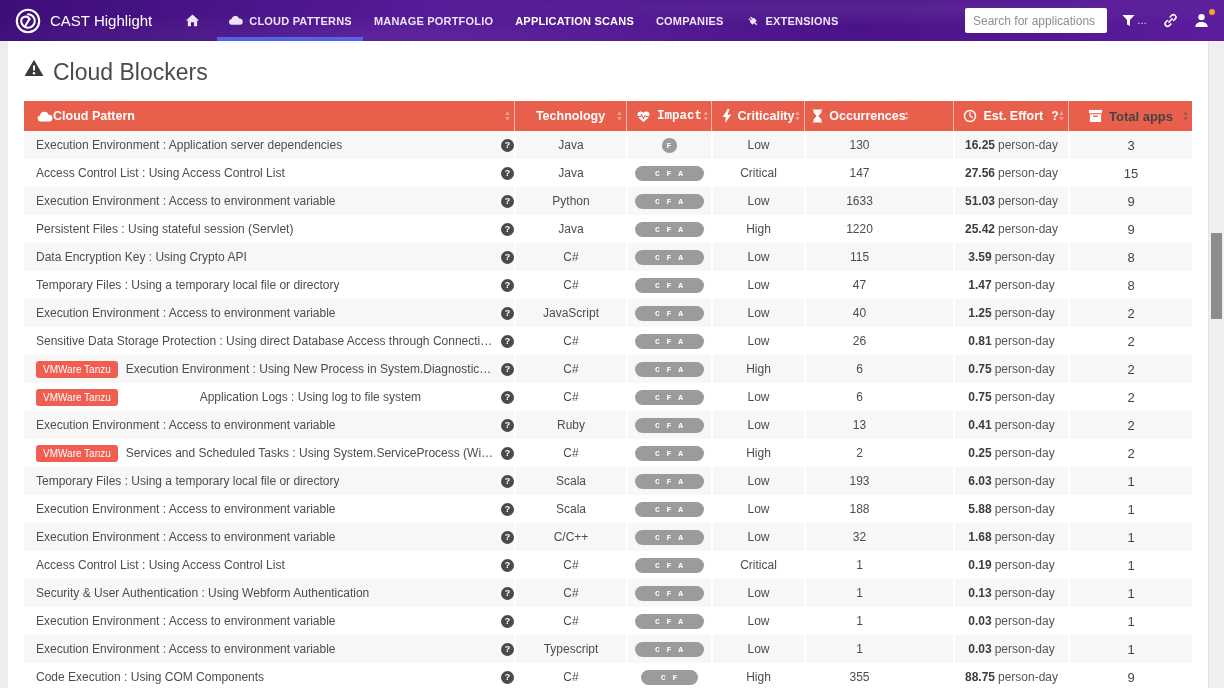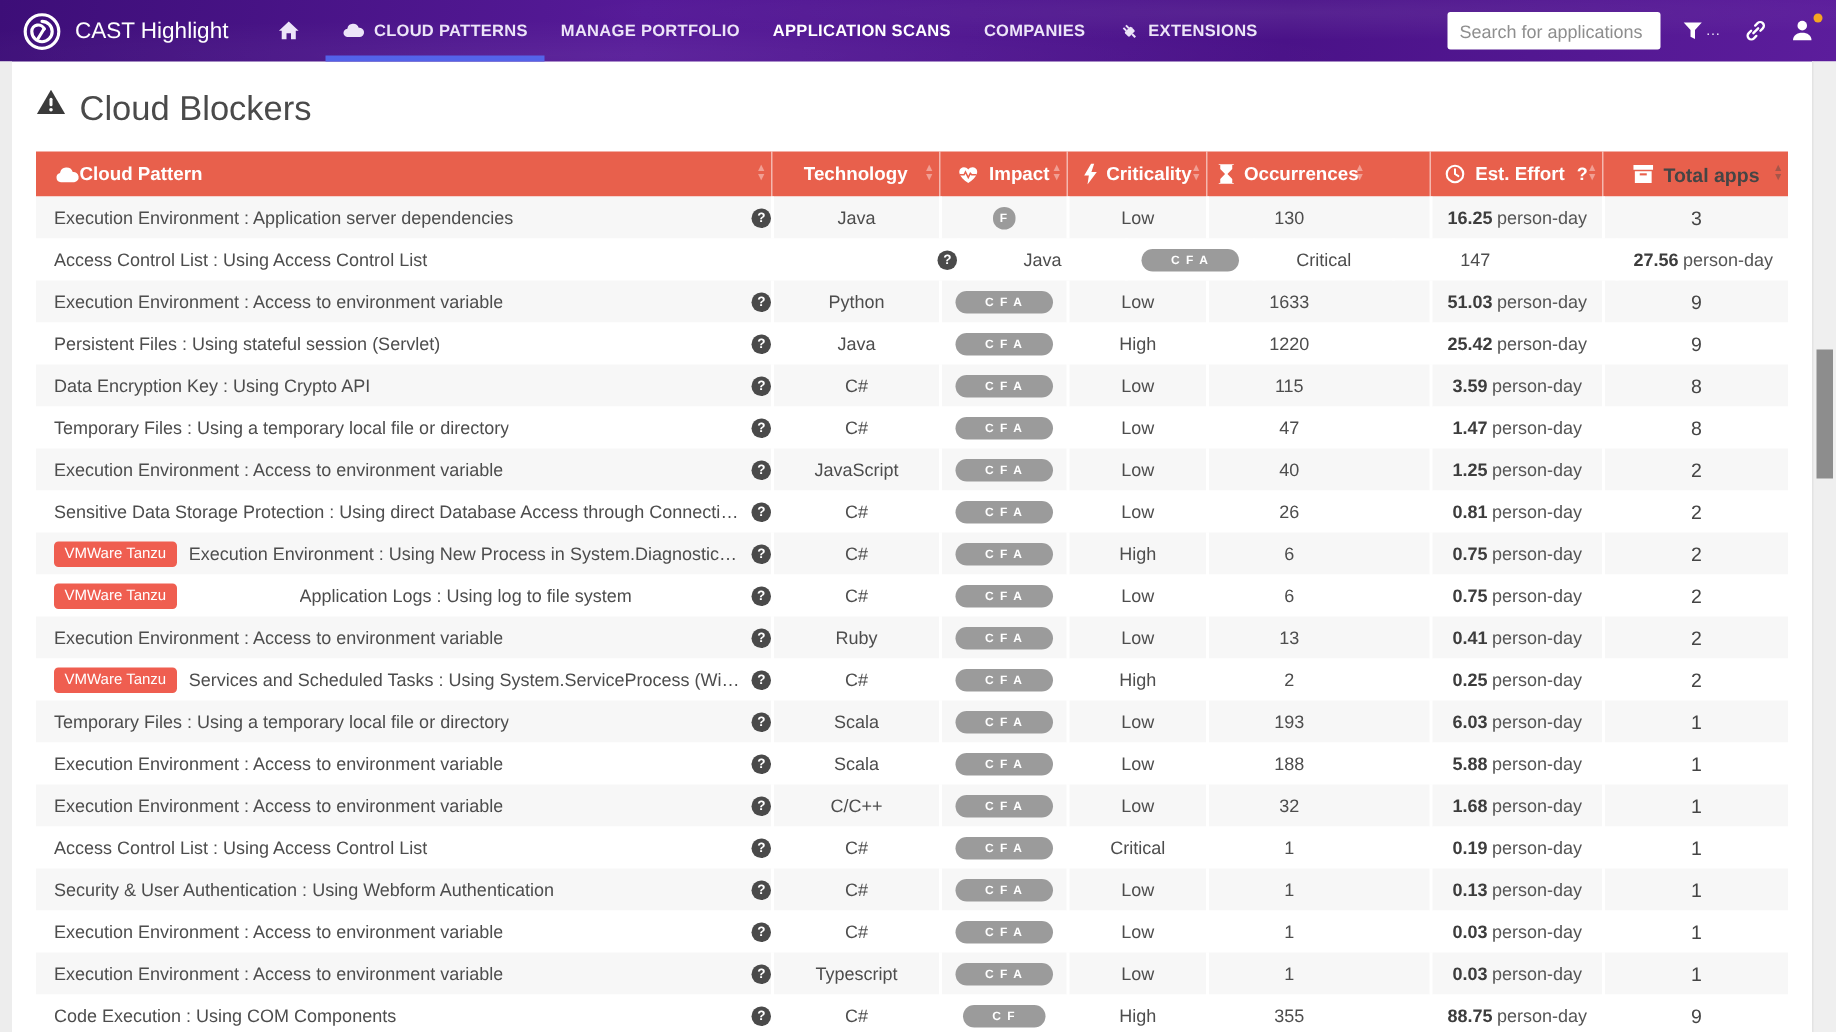--- a/index.html
+++ b/index.html
@@ -51,21 +51,21 @@
   .help-white { font-weight:700; font-size:12px; margin-left:2px; }
 
   .tr { display:flex; height:28px; background:#fff; cursor:pointer; }
   .tr.striped { background:#f7f7f7; }
   .td { display:flex; align-items:center; justify-content:center; font-size:12px; color:#4d4d4d;
     border-left:2px solid #fff; }
   .td:first-child { border-left:none; }
 
   .c-pattern { flex:1; min-width:0; justify-content:space-between; padding-left:12px; gap:0; }
   .c-tech    { width:112px; }
-  .c-impact  { width:85px; }
+  .c-impact  { width:85px;font-family:Liberation Mono, monospace; }
   .c-crit    { width:93px; }
   .c-occ     { width:109px; }
   .c-eff     { width:115px;margin-left:40px; }
   .c-total   { width:124px; font-size:13px; color:#454545; }
   .th.c-pattern { padding-left:12px;text-align:right; }
 
   .tanzu { background:#ef5e50; color:#fff; font-size:10px; padding:3px 7px; border-radius:3px;
     margin-right:8px; white-space:nowrap; }
   .ptext { white-space:nowrap; overflow:hidden; text-overflow:ellipsis; }
   .qmark { flex:none; display:inline-flex; align-items:center; justify-content:center;
@@ -271,20 +271,21 @@
     <div class="td c-tech">Java</div>
     <div class="td c-impact">
       <span class="pill">C F A</span>
     </div>
     <div class="td c-crit">Critical</div>
     <div class="td c-occ">147</div>
     <div class="td c-eff">
       <span class="eff-num">27.56</span>
       <span class="eff-unit">person-day</span>
     </div>
+    <div class="td c-total">15</div>
   </div>
         <div class="tr striped">
     <div class="td c-pattern">
 
       <span class="ptext">Execution Environment : Access to environment variable</span>
       <span class="qmark">?</span>
     </div>
     <div class="td c-tech">Python</div>
     <div class="td c-impact">
       <span class="pill">C F A</span>

